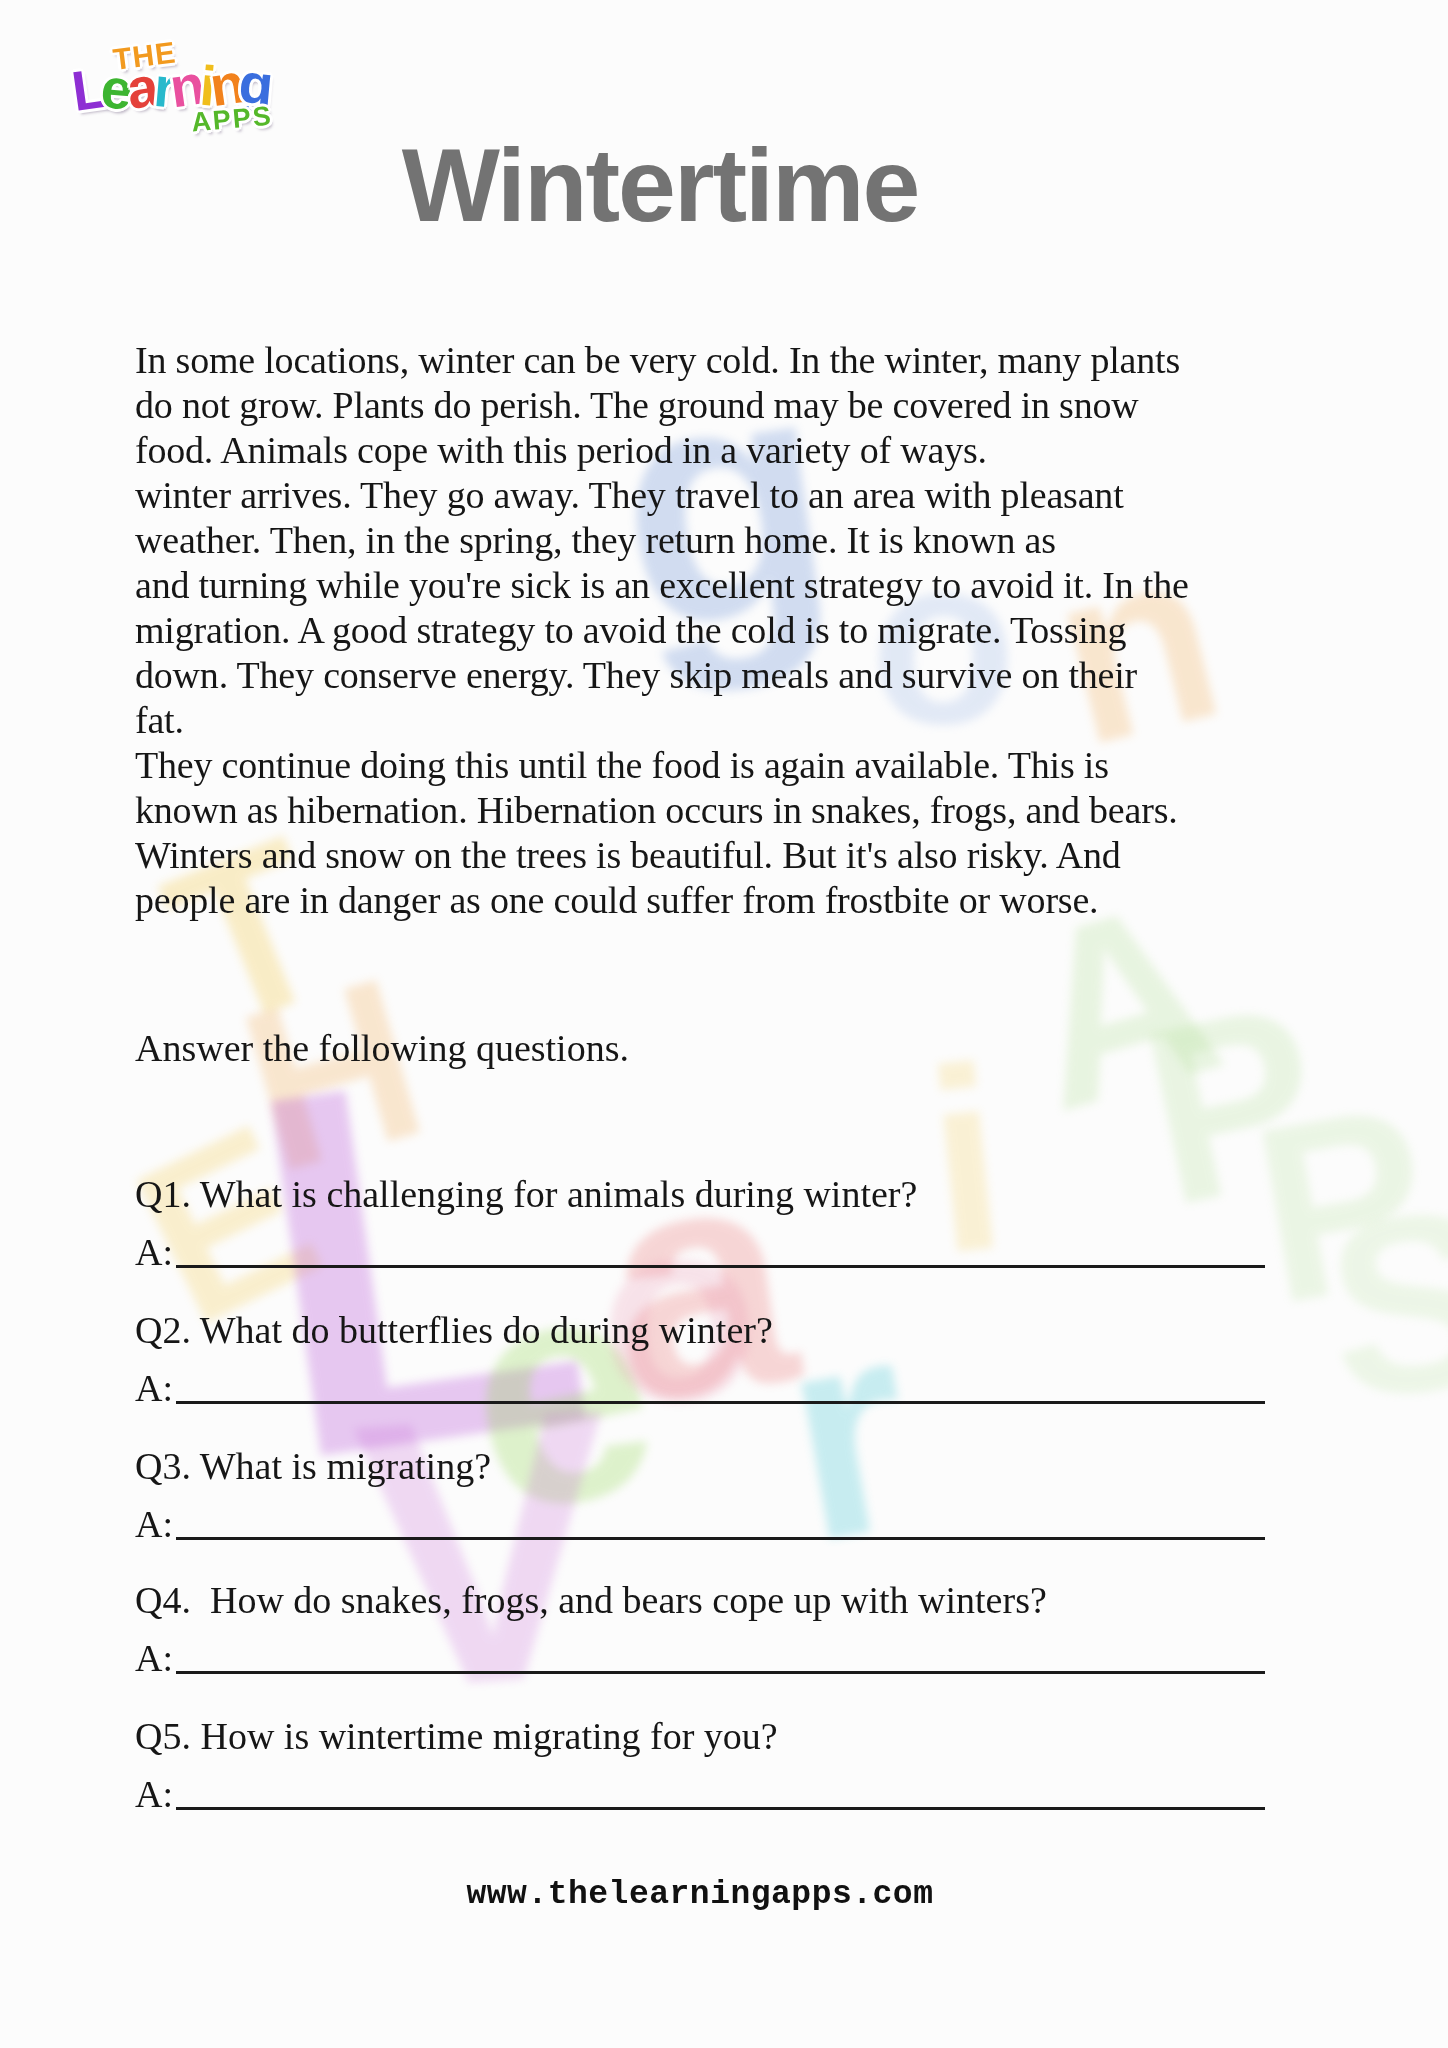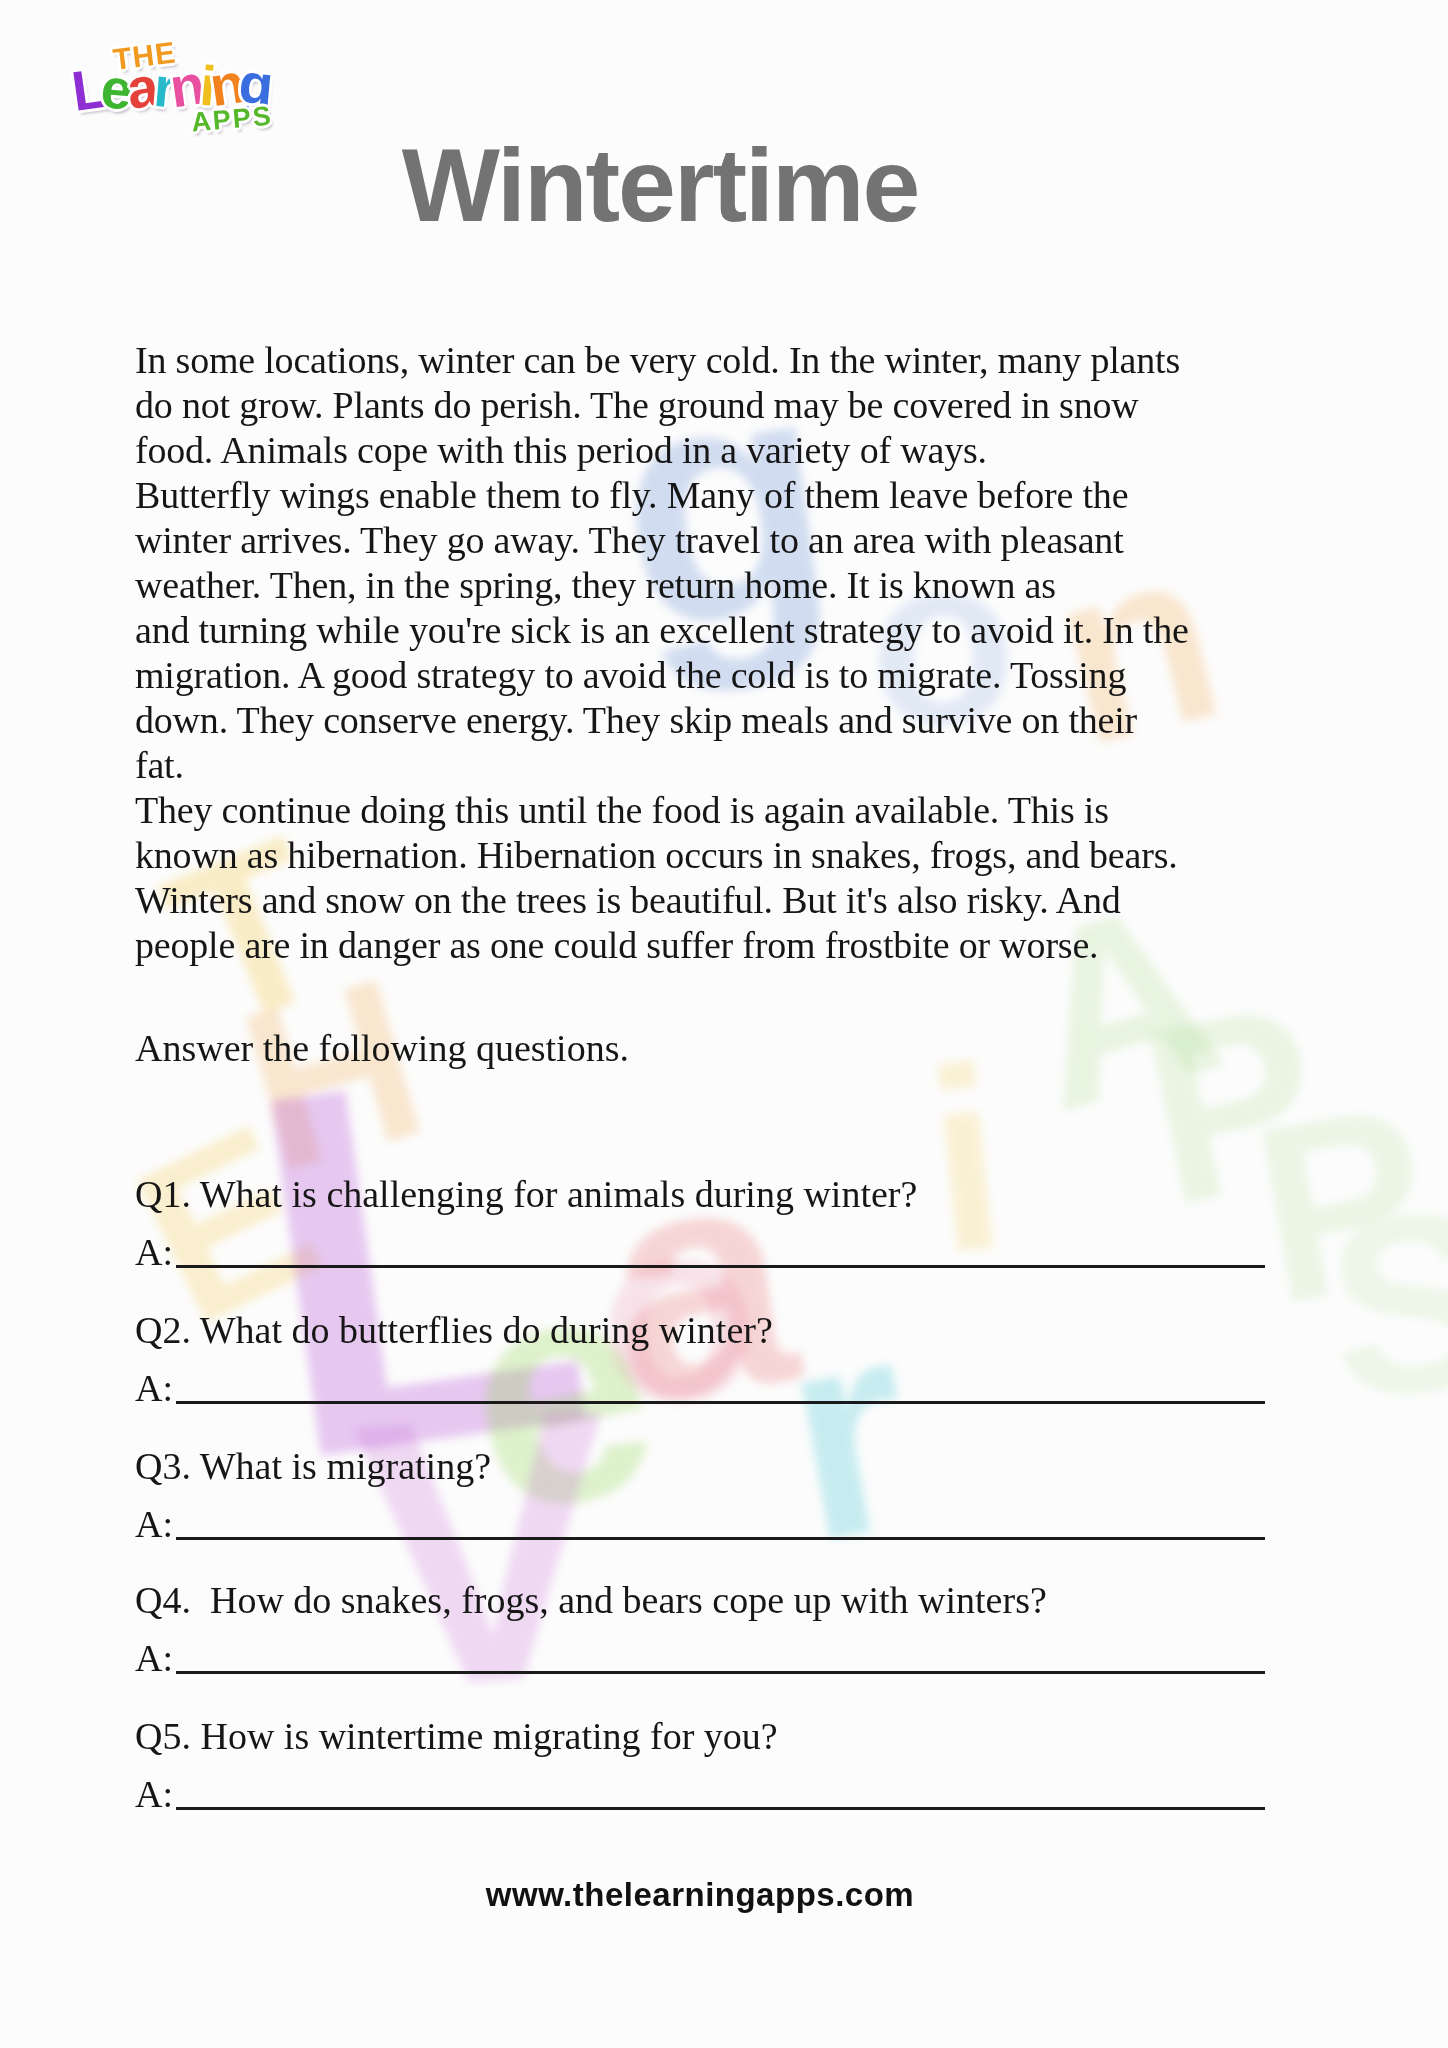--- a/index.html
+++ b/index.html
@@ -47,21 +47,21 @@
   .pline{font-size:38px;line-height:45px;white-space:nowrap;letter-spacing:-0.2px;}
   .prompt{position:absolute;left:135px;top:1026px;z-index:1;font-size:38px;}
   .qblock{position:absolute;left:135px;width:1130px;z-index:1;}
   .qlabel{font-size:38px;line-height:45px;white-space:pre;}
   .arow{display:flex;align-items:flex-end;margin-top:6px;height:52px;}
   .aprefix{font-size:38px;line-height:45px;}
   .aline{flex:1;border-bottom:3px solid #1a1a1a;margin:0 0 7px 3px;}
   .footer{
     position:absolute;left:135px;top:1876px;width:1130px;z-index:1;
     text-align:center;
-    font-family:Liberation Sans, sans-serif;
+    font-family:Liberation Mono, monospace;
     font-weight:bold;font-size:33px;color:#111;
     letter-spacing:0.5px;
   }
 </style>
 </head>
 <body>
 
 <div class="page">
 
   <div class="watermark">
@@ -89,21 +89,20 @@
     <div class="logo-learning"><span class="bub" style="color: rgb(142, 47, 211); transform: rotate(-6deg);">L</span><span class="bub" style="color: rgb(61, 181, 49); transform: rotate(7deg);">e</span><span class="bub" style="color: rgb(228, 65, 58); transform: rotate(-6deg);">a</span><span class="bub" style="color: rgb(40, 185, 204); transform: rotate(7deg);">r</span><span class="bub" style="color: rgb(233, 80, 159); transform: rotate(-6deg);">n</span><span class="bub" style="color: rgb(240, 190, 29); transform: rotate(7deg);">i</span><span class="bub" style="color: rgb(242, 130, 29); transform: rotate(-6deg);">n</span><span class="bub" style="color: rgb(58, 110, 222); transform: rotate(7deg);">g</span></div>
     <div class="logo-apps bub">APPS</div>
   </div>
 
   <h1 class="title">Wintertime</h1>
 
   <div class="passage">
       <div class="pline">In some locations, winter can be very cold. In the winter, many plants</div>
       <div class="pline">do not grow. Plants do perish. The ground may be covered in snow</div>
       <div class="pline">food. Animals cope with this period in a variety of ways.</div>
-      <div class="pline">Butterfly wings enable them to fly. Many of them leave before the</div>
       <div class="pline">winter arrives. They go away. They travel to an area with pleasant</div>
       <div class="pline">weather. Then, in the spring, they return home. It is known as</div>
       <div class="pline">and turning while you're sick is an excellent strategy to avoid it. In the</div>
       <div class="pline">migration. A good strategy to avoid the cold is to migrate. Tossing</div>
       <div class="pline">down. They conserve energy. They skip meals and survive on their</div>
       <div class="pline">fat.</div>
       <div class="pline">They continue doing this until the food is again available. This is</div>
       <div class="pline">known as hibernation. Hibernation occurs in snakes, frogs, and bears.</div>
       <div class="pline">Winters and snow on the trees is beautiful. But it's also risky. And</div>
       <div class="pline">people are in danger as one could suffer from frostbite or worse.</div>

